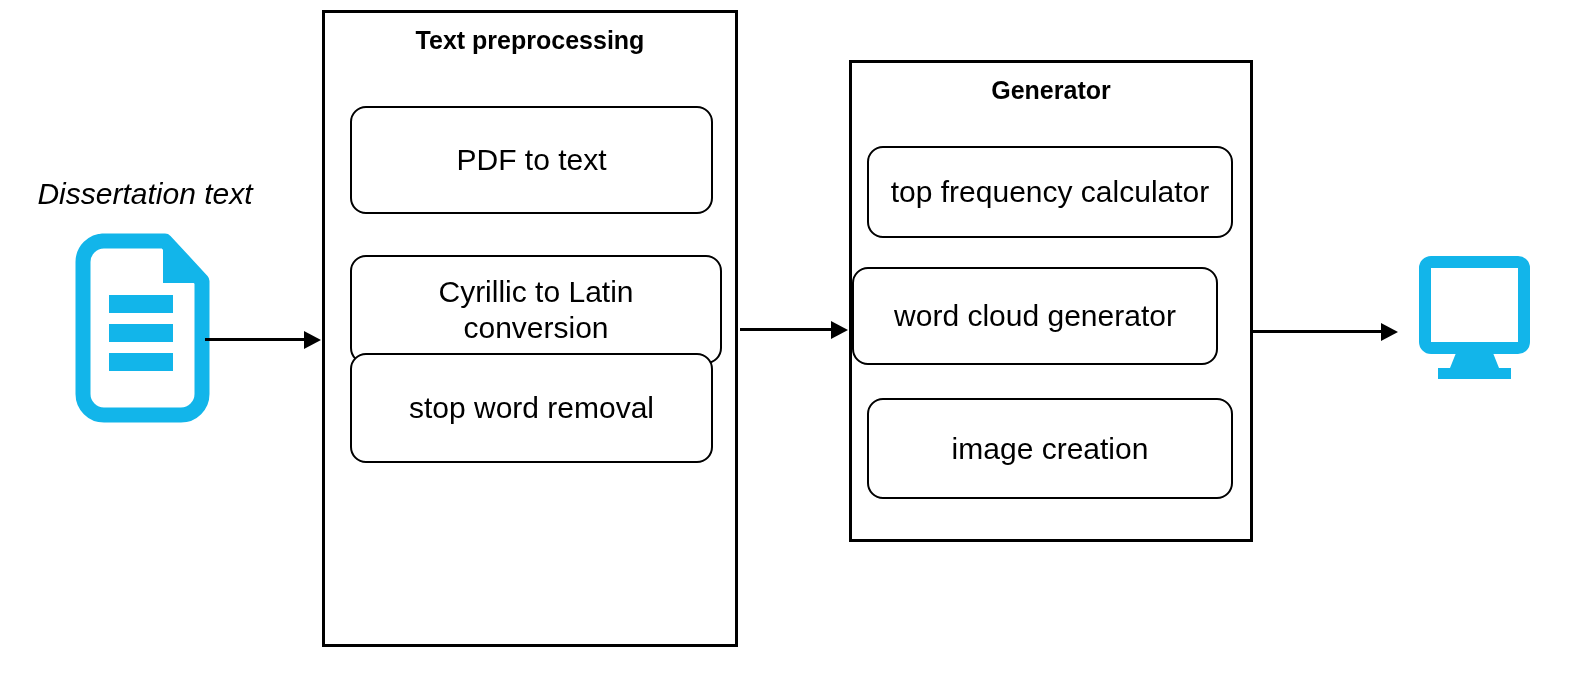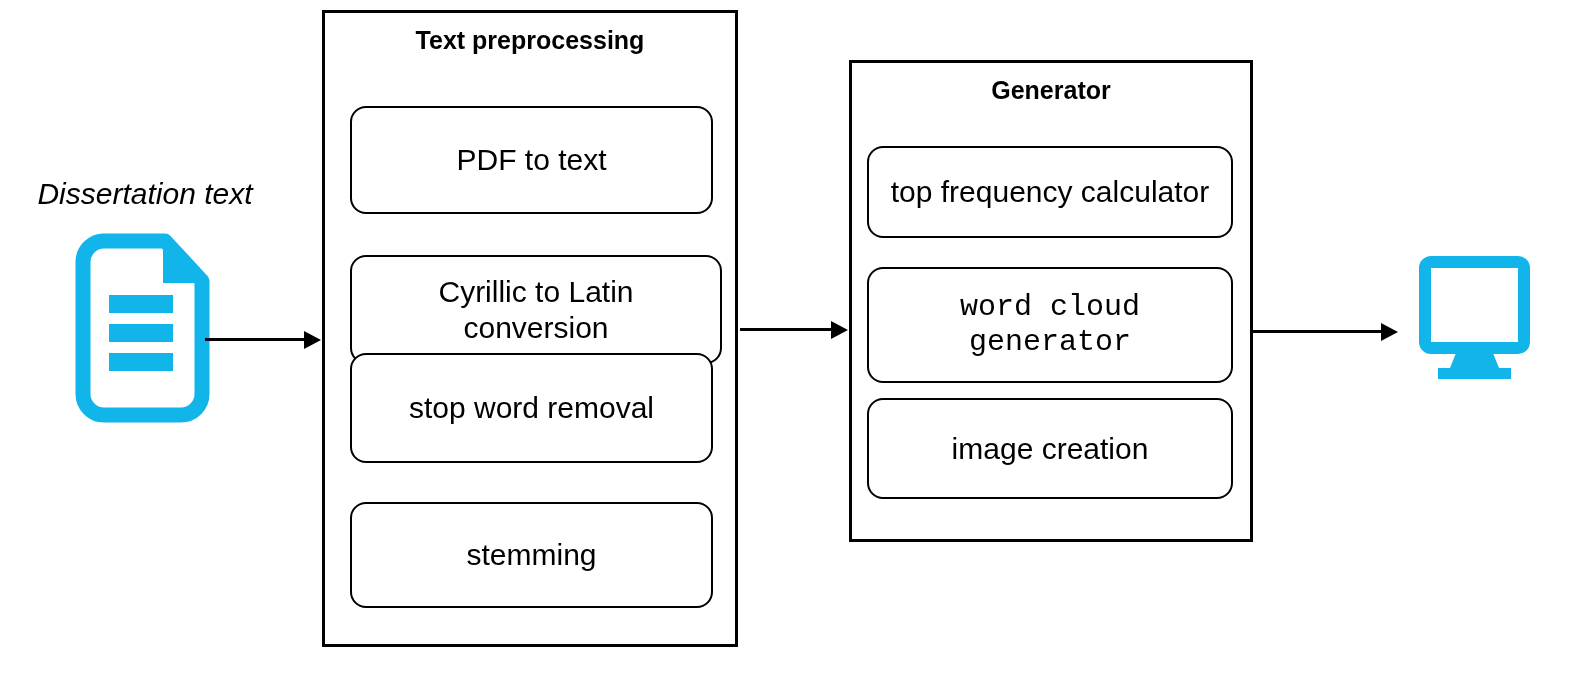--- a/index.html
+++ b/index.html
@@ -93,31 +93,30 @@
 
   <div class="stage-box" style="left:322px; top:10px; width:416px; height:637px;">
     <div class="stage-title">Text preprocessing</div>
 
     <div class="step" style="left:25px; top:74px; width:363px; height:108px;margin-top:19px;">PDF to text</div>
 
     <div class="step" style="left:25px; top:202px; width:372px; height:109px;margin-top:40px;">Cyrillic to Latin conversion</div>
 
     <div class="step" style="left:25px; top:340px; width:363px; height:110px;">stop word removal</div>
 
-    <div class="step" style="left:25px; top:489px; width:363px; height:106px;">stemming</div>
   </div>
 
   <div class="arrow" style="left:740px; top:328px; width:92px;"></div>
 
   <div class="stage-box" style="left:849px; top:60px; width:404px; height:482px;">
     <div class="stage-title">Generator</div>
 
     <div class="step" style="left:15px; top:65px; width:366px; height:92px; padding:0 6px;margin-top:18px;">top frequency calculator</div>
 
-    <div class="step" style="left:15px; top:204px; width:366px; height:116px;font-family:Liberation Mono, monospace;">word cloud generator</div>
+    <div class="step" style="left:0; top:204px; width:366px; height:98px;">word cloud generator</div>
 
     <div class="step" style="left:15px; top:335px; width:366px; height:101px;">image creation</div>
   </div>
 
   <div class="arrow" style="left:1253px; top:330px; width:129px;"></div>
 
 
   <div class="icon-wrap" style="left:1419px; top:256px; width:111px; height:123px;">
     <svg width="111" height="123" viewBox="0 0 111 123" xmlns="http://www.w3.org/2000/svg">
       <rect x="6" y="6" width="99" height="86" rx="6" fill="#ffffff" stroke="#12b5ea" stroke-width="12"></rect>

